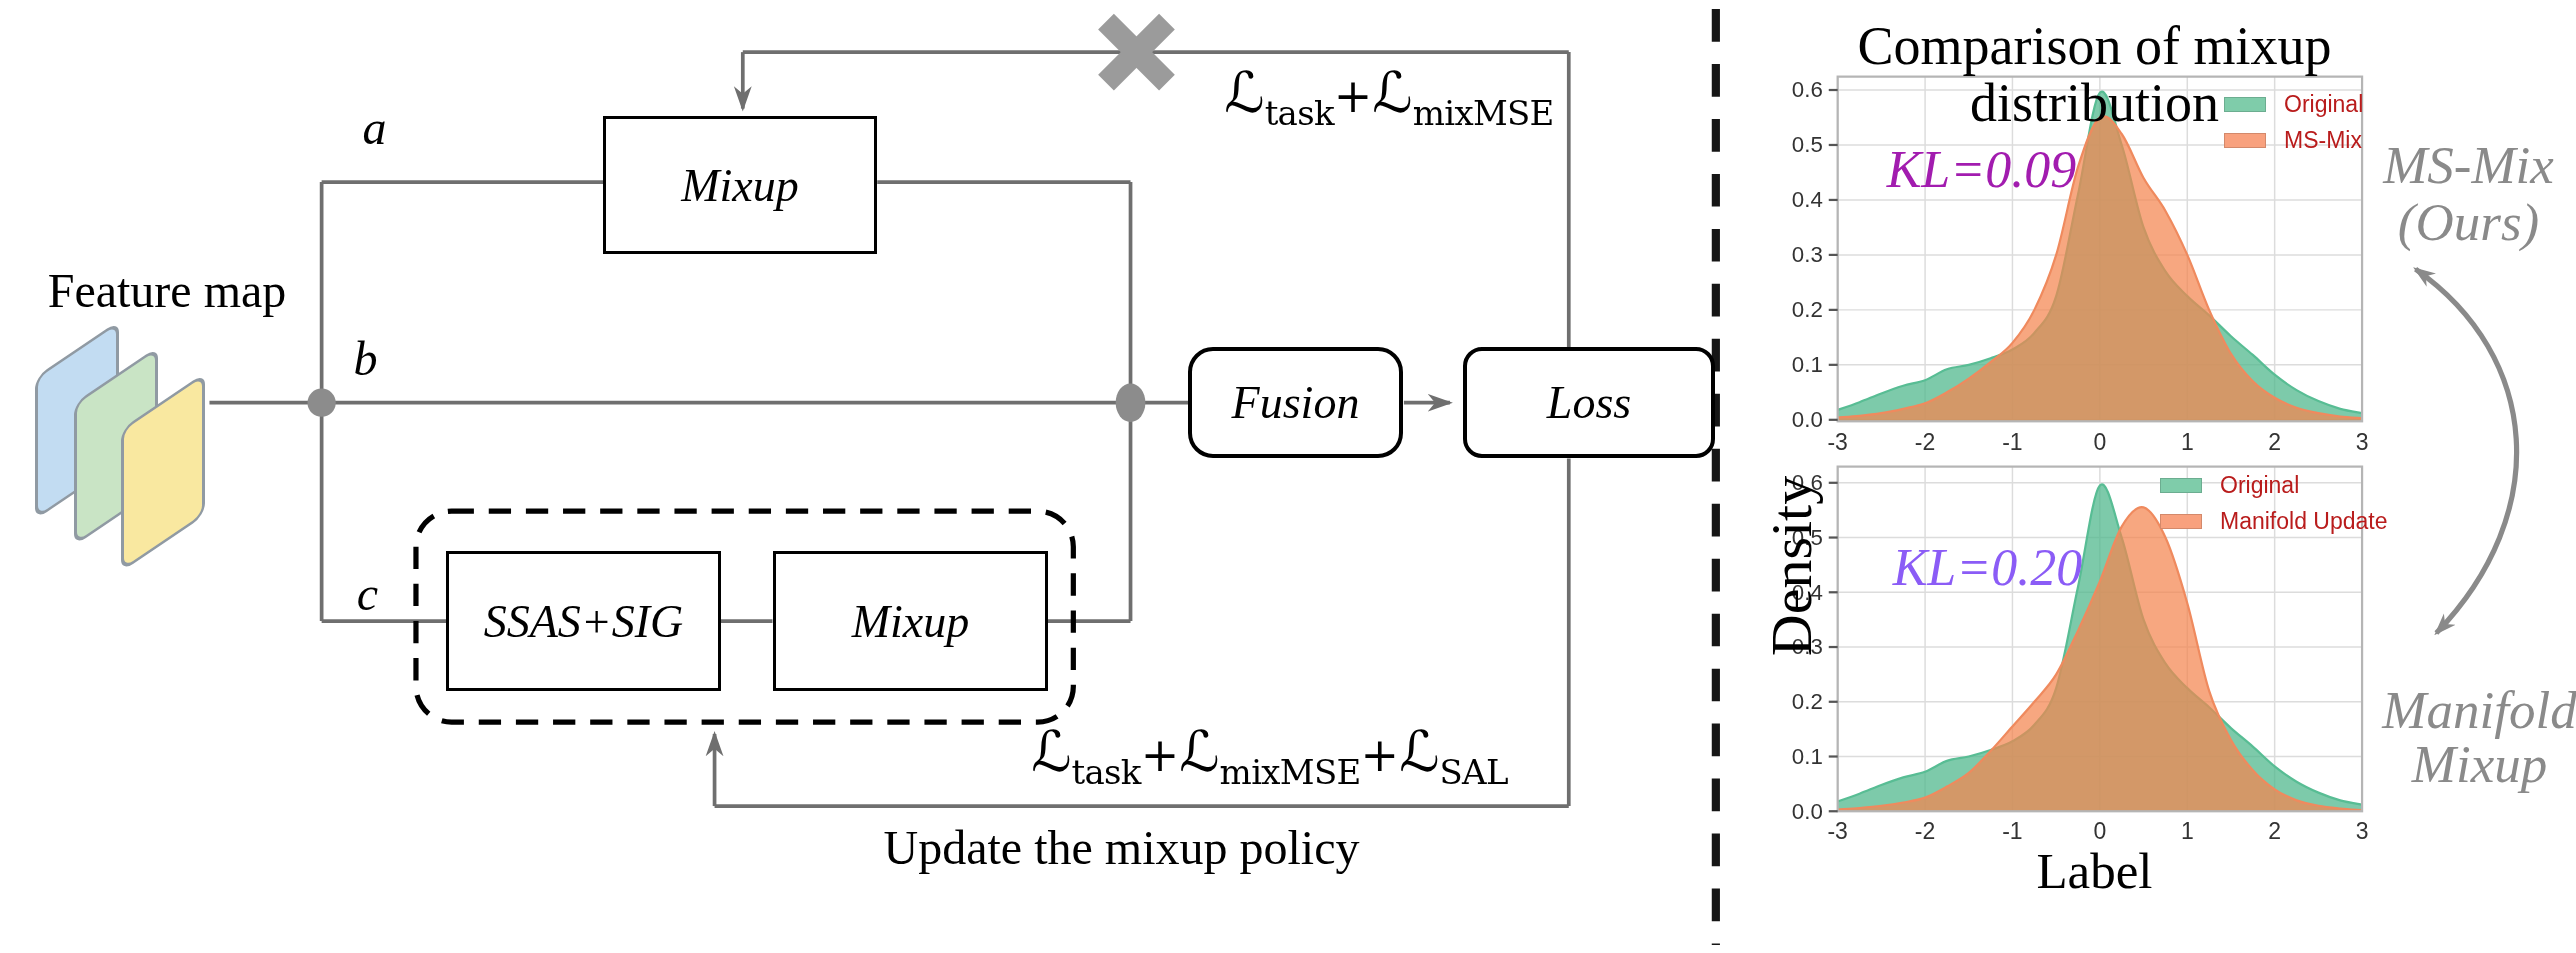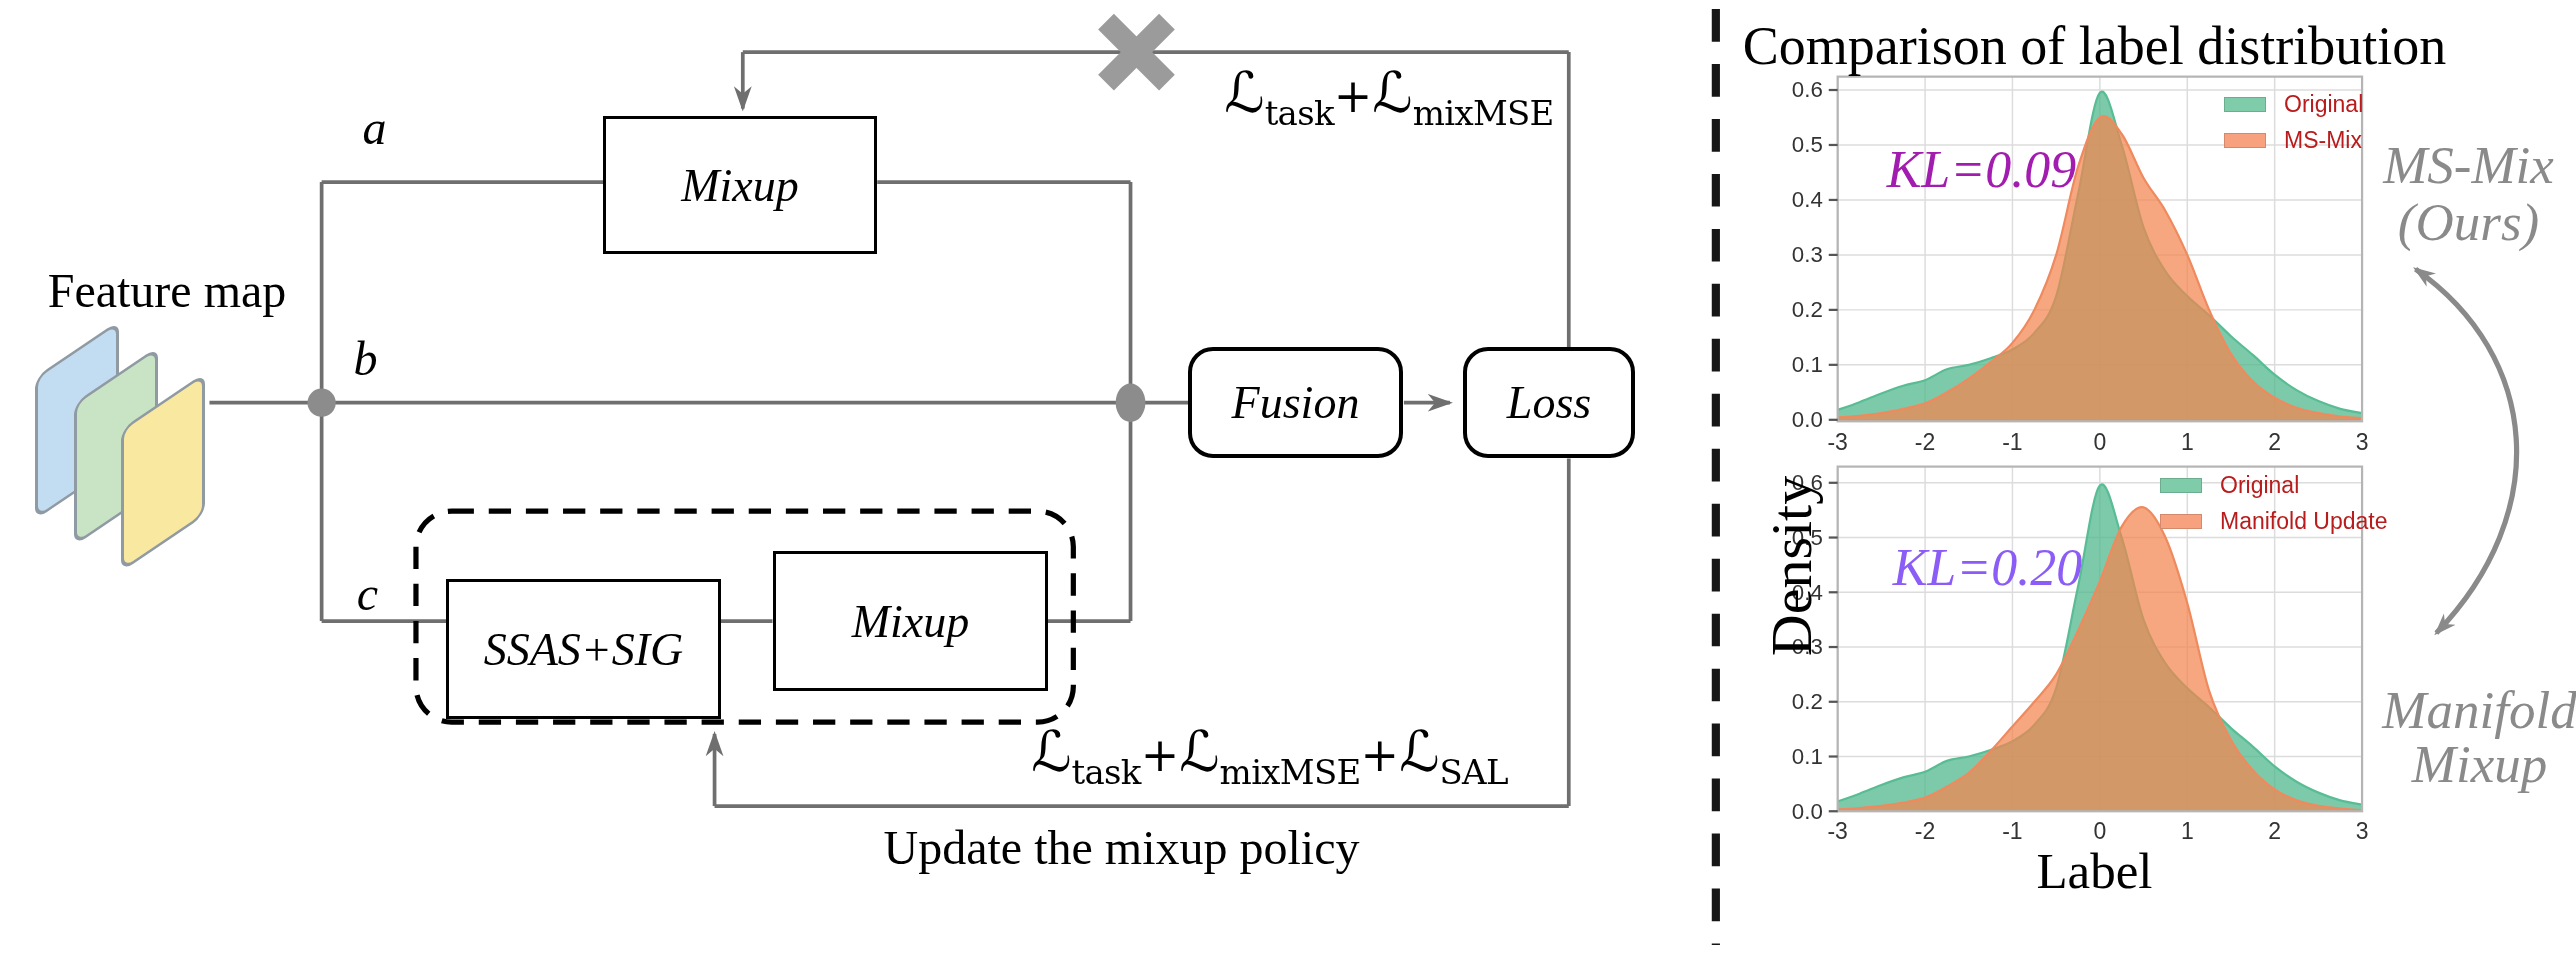--- a/index.html
+++ b/index.html
@@ -197,43 +197,43 @@
 <div class="card" style="left:121px;top:429px;background:#f9e8a0;z-index:3;"></div>
 
 <div class="lbl it" style="left:345px;top:103px;width:59px;font-size:48px;">a</div>
 <div class="lbl it" style="left:336px;top:334px;width:59px;font-size:48px;">b</div>
 <div class="lbl it" style="left:338px;top:569px;width:59px;font-size:48px;">c</div>
 
 <div class="box" style="left:603px;top:116px;width:274px;height:138px;">
   <span>Mixup</span>
 </div>
 
-<div class="box" style="left:446px;top:551px;width:275px;height:140px;margin-top:28px;">
+<div class="box" style="left:446px;top:551px;width:275px;height:140px;">
   <span>SSAS+SIG</span>
 </div>
 
 <div class="box" style="left:773px;top:551px;width:275px;height:140px;">
   <span>Mixup</span>
 </div>
 
 <div class="box rounded" style="left:1188px;top:347px;width:215px;height:111px;">
   <span>Fusion</span>
 </div>
 
-<div class="box rounded" style="left:1463px;top:347px;width:172px;height:111px;">
+<div class="box rounded" style="left:1463px;top:347px;width:252px;height:111px;border-radius:19px;">
   <span>Loss</span>
 </div>
 
 <div class="lbl fml" style="left:1218px;top:64px;width:342px;"><span class="L">ℒ</span><span class="sub">task</span><span class="plus">+</span><span class="L">ℒ</span><span class="sub">mixMSE</span></div>
 
 <div class="lbl fml" style="left:980px;top:723px;width:579px;"><span class="L">ℒ</span><span class="sub">task</span><span class="plus">+</span><span class="L">ℒ</span><span class="sub">mixMSE</span><span class="plus">+</span><span class="L">ℒ</span><span class="sub">SAL</span></div>
 
 <div class="lbl" style="left:817px;top:823px;width:609px;font-size:48px;">Update the mixup policy</div>
 
-<div class="lbl" style="left:1738px;top:18px;width:713px;font-size:54px;">Comparison of label distribution</div>
+<div class="lbl" style="left:1738px;top:18px;width:713px;font-size:54px;">Comparison of mixup distribution</div>
 
 <div class="lbl" style="left:1600px;top:542px;width:371px;height:48px;font-size:58px;transform:rotate(-90deg);">Density</div>
 
 <div class="lbl" style="left:1909px;top:845px;width:371px;font-size:51px;">Label</div>
 
 <div class="lbl it" style="left:1833px;top:143px;width:297px;font-size:52px;color:#a21caf;">KL=0.09</div>
 
 <div class="lbl it" style="left:1839px;top:541px;width:297px;font-size:52px;color:#8b5cf6;">KL=0.20</div>
 
 <div class="lbl it gray" style="left:2320px;top:138px;width:297px;font-size:53px;">MS-Mix</div>

